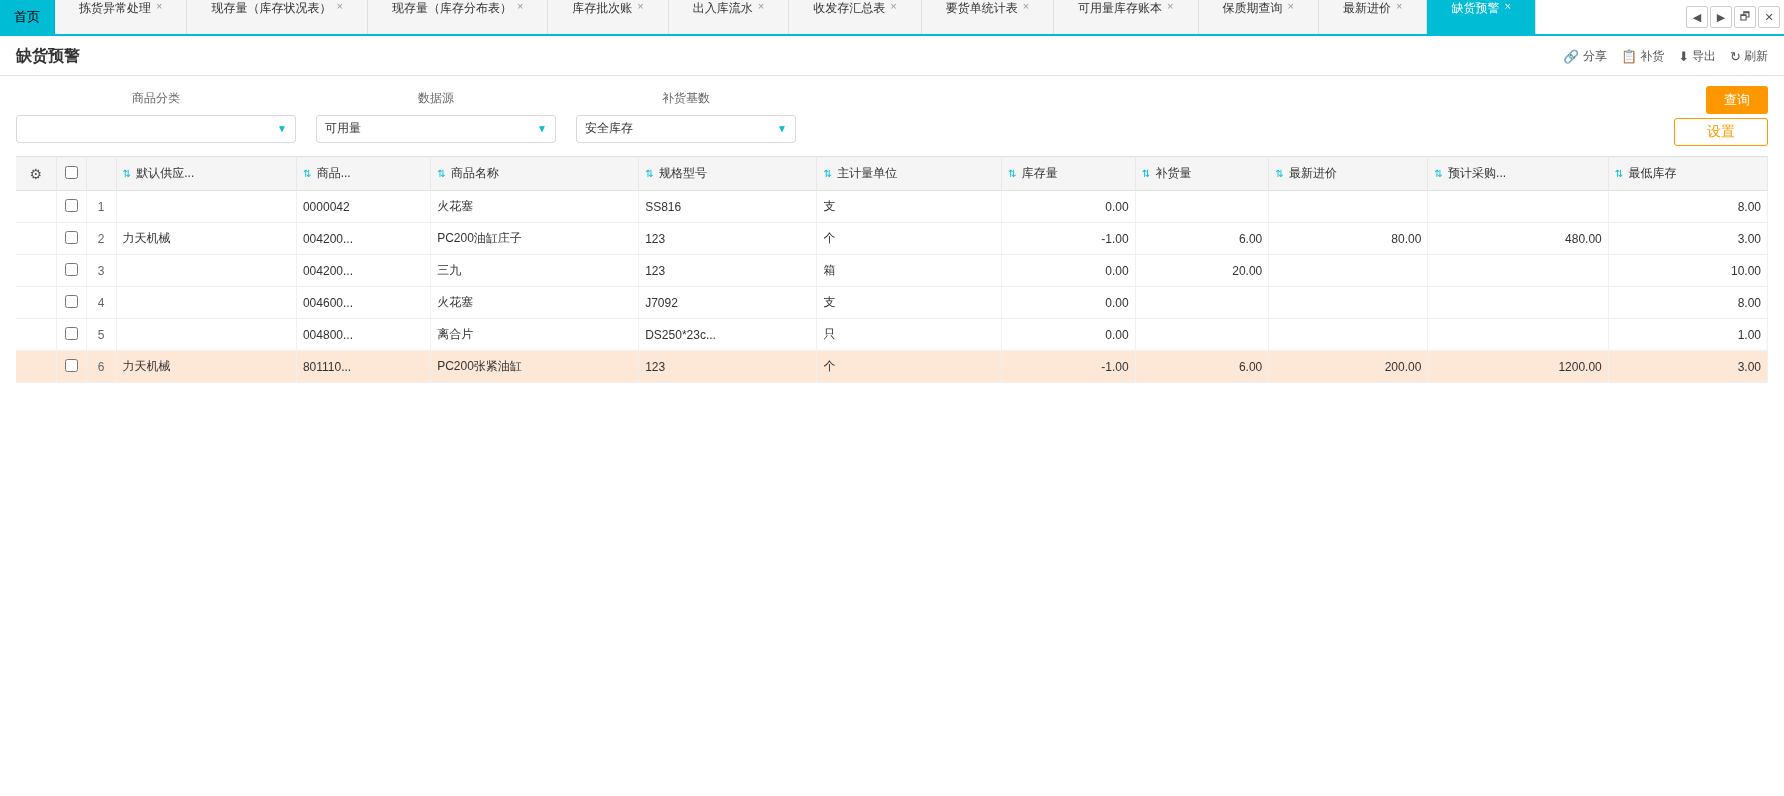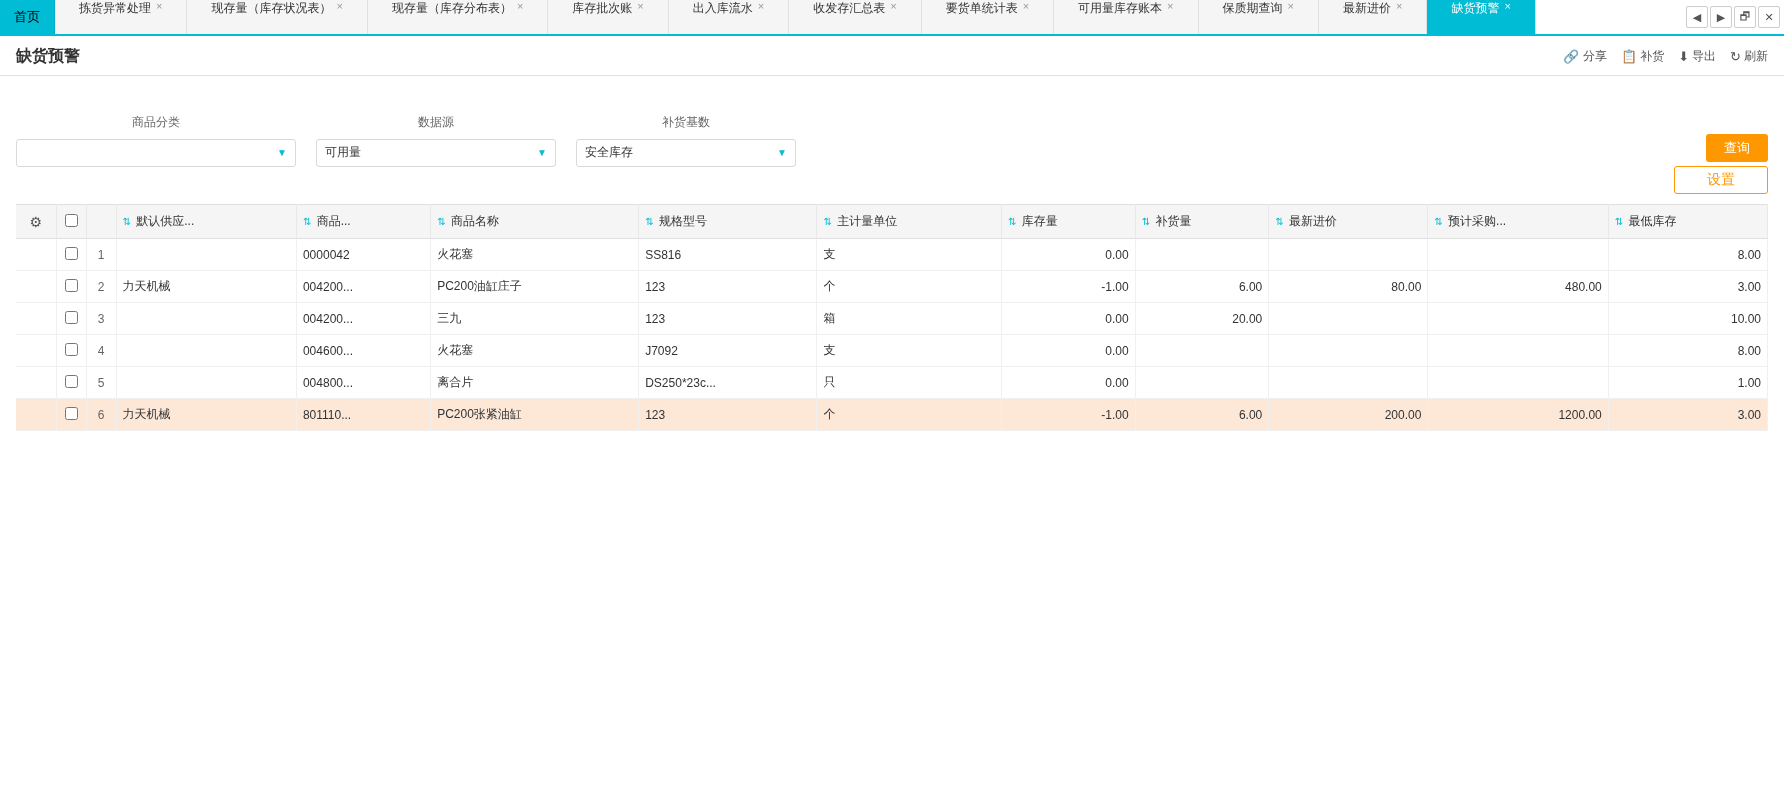--- a/index.html
+++ b/index.html
@@ -150,21 +150,20 @@
       color: #00bcd4;
       font-size: 10px;
       margin-left: 8px;
     }
     .filter-actions {
       margin-left: auto;
       display: flex;
       flex-direction: column;
       gap: 4px;
       align-items: flex-end;
-      margin-top: 48px;
     }
     .btn-query {
       background: #ff9800;
       color: #fff;
       border: none;
       border-radius: 3px;
       padding: 5px 18px;
       cursor: pointer;
       font-size: 13px;
     }

